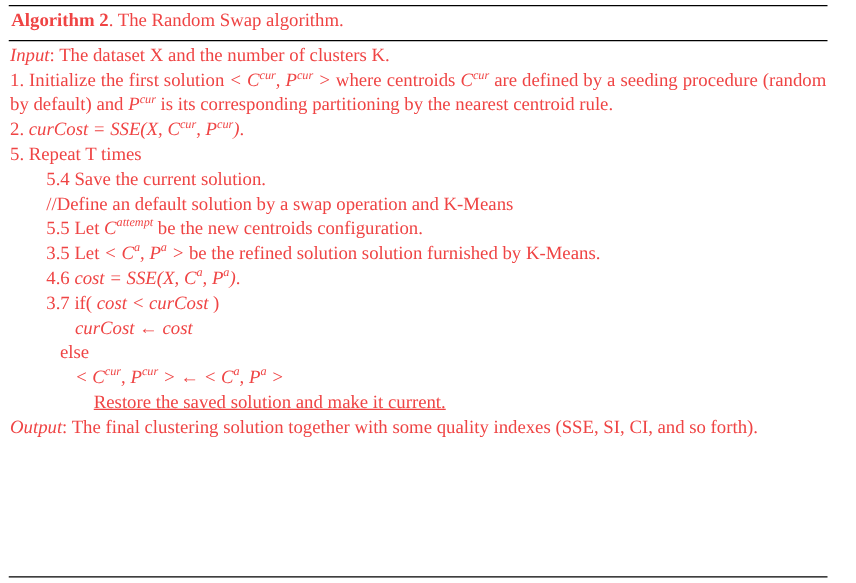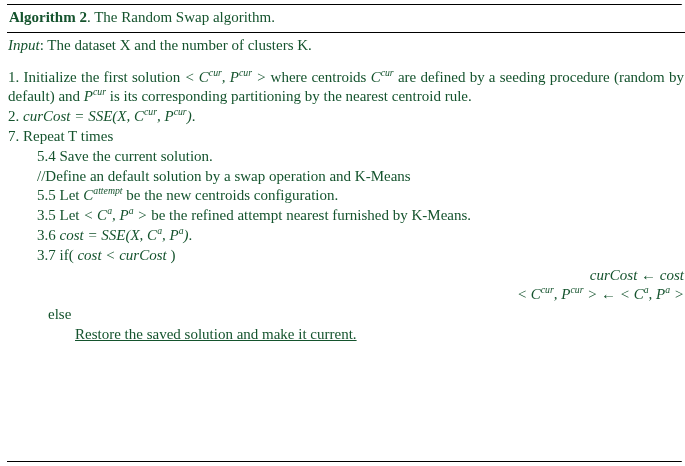--- a/index.html
+++ b/index.html
@@ -4,47 +4,47 @@
 <style>
   html, body {
     margin: 0;
     padding: 0;
     background: #ffffff;
   }
   .sheet {
     width: 685px;
     height: 466px;
     box-sizing: border-box;
-    padding: 4px 0 0 7px;
+    padding: 4px 23px 0 7px;
     background: #ffffff;
-    color: #14532d;
+    color: #ef4444;
     font-family: "Liberation Serif", serif;
     font-size: 15px;
     line-height: 19.8px;
     overflow: hidden;
     border-radius: 13px;
   }
   .box {
     height: 458px;
     box-sizing: border-box;
     border-top: 1.6px solid #000000;
     border-bottom: 1.6px solid #000000;
   }
   .header-row {
     border-bottom: 1.6px solid #000000;
     padding: 3px 2px 4px 2px;
   }
   .body-block {
     padding: 3px 1px 0 1px;
   }
   .line { white-space: normal; }
-  .justify { text-align: justify; margin-top: 12px; }
+  .justify { text-align: justify; }
   .indent-0 { padding-left: 0; }
   .indent-1 { padding-left: 29px; }
-  .indent-2 { padding-left: 52px; text-align: right; }
+  .indent-2 { padding-left: 52px; }
   .indent-3 { padding-left: 40px; }
   .indent-4 { padding-left: 67px; text-decoration: underline; }
   .b { font-weight: bold; }
   .i { font-style: italic; text-align: center; }
   .m { font-style: italic; }
   .plain { font-style: normal; }
   sup, sub {
     font-size: 0.65em;
     line-height: 0;
   }
@@ -52,26 +52,27 @@
 </head>
 <body>
 
 <div class="sheet">
   <div class="box">
     <div class="header-row line"><span class="b">Algorithm 2</span><span class="plain">. The Random Swap algorithm.</span></div>
     <div class="body-block">
         <div class="line indent-0"><span class="i">Input</span><span class="plain">: The dataset X and the number of clusters K.</span></div>
         <div class="line indent-0 justify"><span class="plain">1. Initialize the first solution </span><span class="m">&lt; C<sup>cur</sup></span><span class="m">, P<sup>cur</sup></span><span class="m"> &gt;</span><span class="plain"> where centroids </span><span class="m">C<sup>cur</sup></span><span class="plain"> are defined by a seeding procedure (random by default) and </span><span class="m">P<sup>cur</sup></span><span class="plain"> is its corresponding partitioning by the nearest centroid rule.</span></div>
         <div class="line indent-0"><span class="plain">2. </span><span class="m">curCost = SSE(X, C<sup>cur</sup></span><span class="m">, P<sup>cur</sup></span><span class="m">)</span><span class="plain">.</span></div>
-        <div class="line indent-0"><span class="plain">7. Repeat T times</span></div>
+        <div class="line indent-0"><span class="plain">5. Repeat T times</span></div>
         <div class="line indent-1"><span class="plain">5.4 Save the current solution.</span></div>
         <div class="line indent-1"><span class="plain">//Define an default solution by a swap operation and K-Means</span></div>
         <div class="line indent-1"><span class="plain">5.5 Let </span><span class="m">C<sup>attempt</sup></span><span class="plain"> be the new centroids configuration.</span></div>
-        <div class="line indent-1"><span class="plain">3.5 Let </span><span class="m">&lt; C<sup>a</sup></span><span class="m">, P<sup>a</sup></span><span class="m"> &gt;</span><span class="plain"> be the refined attempt nearest furnished by K-Means.</span></div>
-        <div class="line indent-1"><span class="plain">3.6 </span><span class="m">cost = SSE(X, C<sup>a</sup></span><span class="m">, P<sup>a</sup></span><span class="m">)</span><span class="plain">.</span></div>
+        <div class="line indent-1"><span class="plain">3.5 Let </span><span class="m">&lt; C<sup>a</sup></span><span class="m">, P<sup>a</sup></span><span class="m"> &gt;</span><span class="plain"> be the refined solution solution furnished by K-Means.</span></div>
+        <div class="line indent-1"><span class="plain">4.6 </span><span class="m">cost = SSE(X, C<sup>a</sup></span><span class="m">, P<sup>a</sup></span><span class="m">)</span><span class="plain">.</span></div>
         <div class="line indent-1"><span class="plain">3.7 if( </span><span class="m">cost &lt; curCost</span><span class="plain"> )</span></div>
         <div class="line indent-2"><span class="m">curCost ← cost</span></div>
+        <div class="line indent-3"><span class="plain">else</span></div>
         <div class="line indent-2"><span class="m">&lt; C<sup>cur</sup></span><span class="m">, P<sup>cur</sup></span><span class="m"> &gt; ← &lt; C<sup>a</sup></span><span class="m">, P<sup>a</sup></span><span class="m"> &gt;</span></div>
-        <div class="line indent-3"><span class="plain">else</span></div>
         <div class="line indent-4"><span class="plain">Restore the saved solution and make it current.</span></div>
+        <div class="line indent-0 justify"><span class="i">Output</span><span class="plain">: The final clustering solution together with some quality indexes (SSE, SI, CI, and so forth).</span></div>
       </div>
   </div>
 </div>
 
 </body></html>

